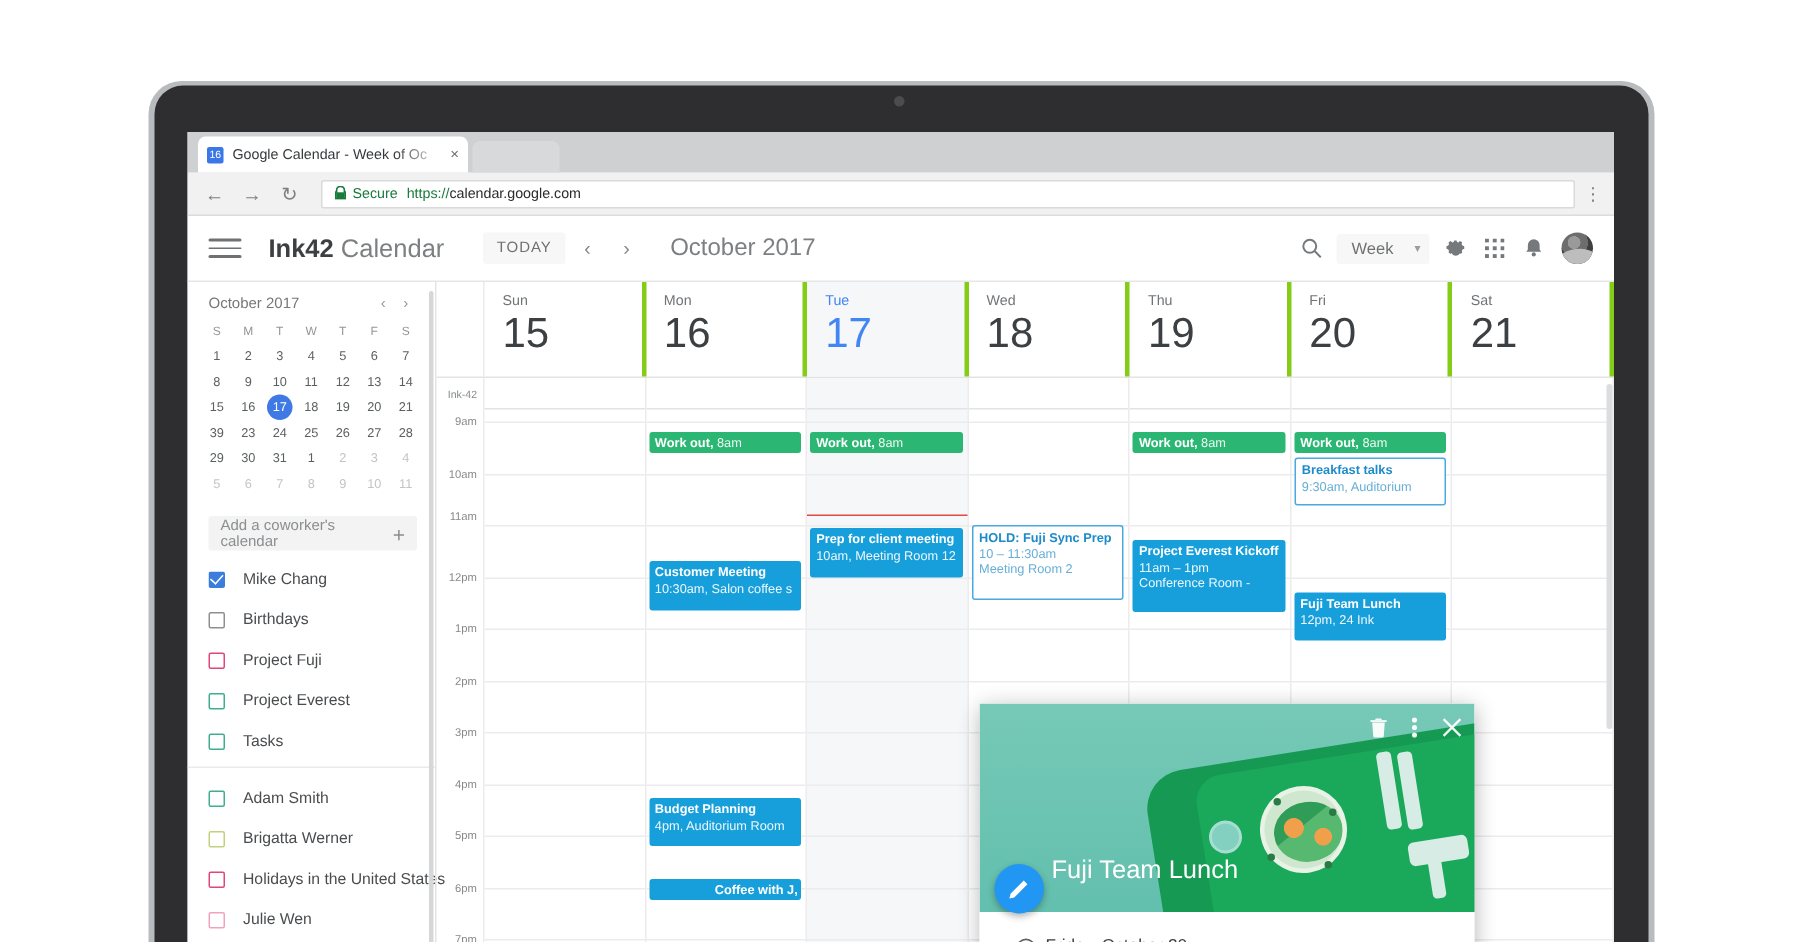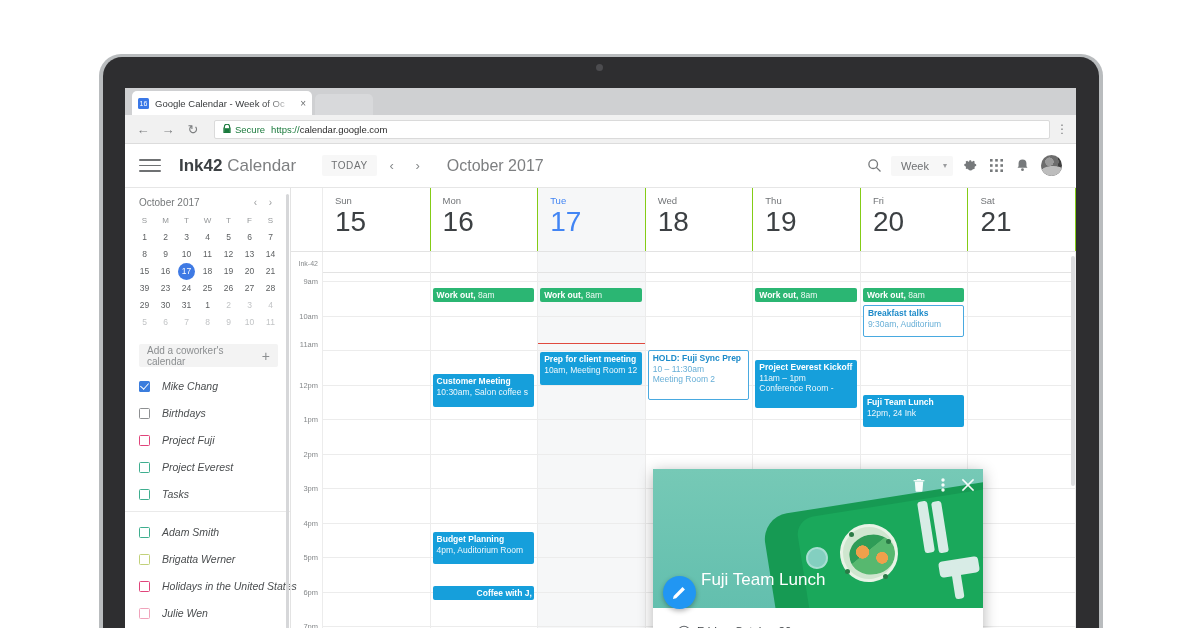--- a/index.html
+++ b/index.html
@@ -152,21 +152,21 @@
   }
   .mini-grid .sel { z-index: 0; }
 
   .add-cal {
     margin: 14px 12px 0 14px; height: 23px; background: #f3f3f3;
     display: flex; align-items: center; padding: 0 8px; border-radius: 2px;
   }
   .add-cal .ph { font-size: 10px; color: #8b8e90; flex: 1 1 auto; }
   .add-cal .plus { font-size: 14px; color: #8b8e90; }
 
-  .cal-list { padding: 9px 0 0 0; font-style: italic; }
+  .cal-list { padding: 9px 0 0 0; }
   .cal-list.second { border-top: 1px solid #eaeaea; margin-top: 7px; padding-top: 10px; }
   .cal-item { display: flex; align-items: center; height: 20px; padding: 0 14px; margin-bottom: 7px; }
   .cbx {
     width: 11px; height: 11px; border-radius: 1.5px; flex: 0 0 auto;
     border: 1.6px solid #999; background: #fff; position: relative;
   }
   .cbx.checked { border-color: transparent; }
   .cbx.checked::after{
     content:""; position:absolute; left:2.4px; top:-0.4px;
     width: 3.6px; height: 7.2px; border: solid #fff;
@@ -178,21 +178,21 @@
     position: absolute; right: 1px; top: 6px; width: 3px; height: 440px;
     background: #d6d7d9; border-radius: 2px;
   }
 
   
   .calwrap { flex: 1 1 auto; position: relative; overflow: hidden; border-left: 1px solid #e3e3e3; }
 
   .dayhead { display: flex; height: 64px; border-bottom: 1px solid #e3e3e3; background:#fff;}
   .gutter-head { width: 32px; flex: 0 0 32px; border-right: 1px solid #ececec; }
   .dh-cell {
-    flex: 1 1 0; border-right: 1px solid #84cc16; padding: 7px 0 0 12px;
+    flex: 1 1 0; border-right: 3px solid #84cc16; padding: 7px 0 0 12px;
   }
   .dh-cell.today { background: #f6f7f8; }
   .dh-dow { font-size: 9.5px; color: #717477; }
   .dh-dow.today { color: #4285f4; }
   .dh-num { font-size: 28px; color: #3c4043; line-height: 32px; font-weight: 300; }
   .dh-num.today { color: #4285f4; }
 
   .gridscroll { position: relative; height: 403px; overflow: hidden; }
   .grid { display: flex; position: relative; height: 403px; }
   .gutter { width: 32px; flex: 0 0 32px; position: relative; border-right: 1px solid #ececec; }

